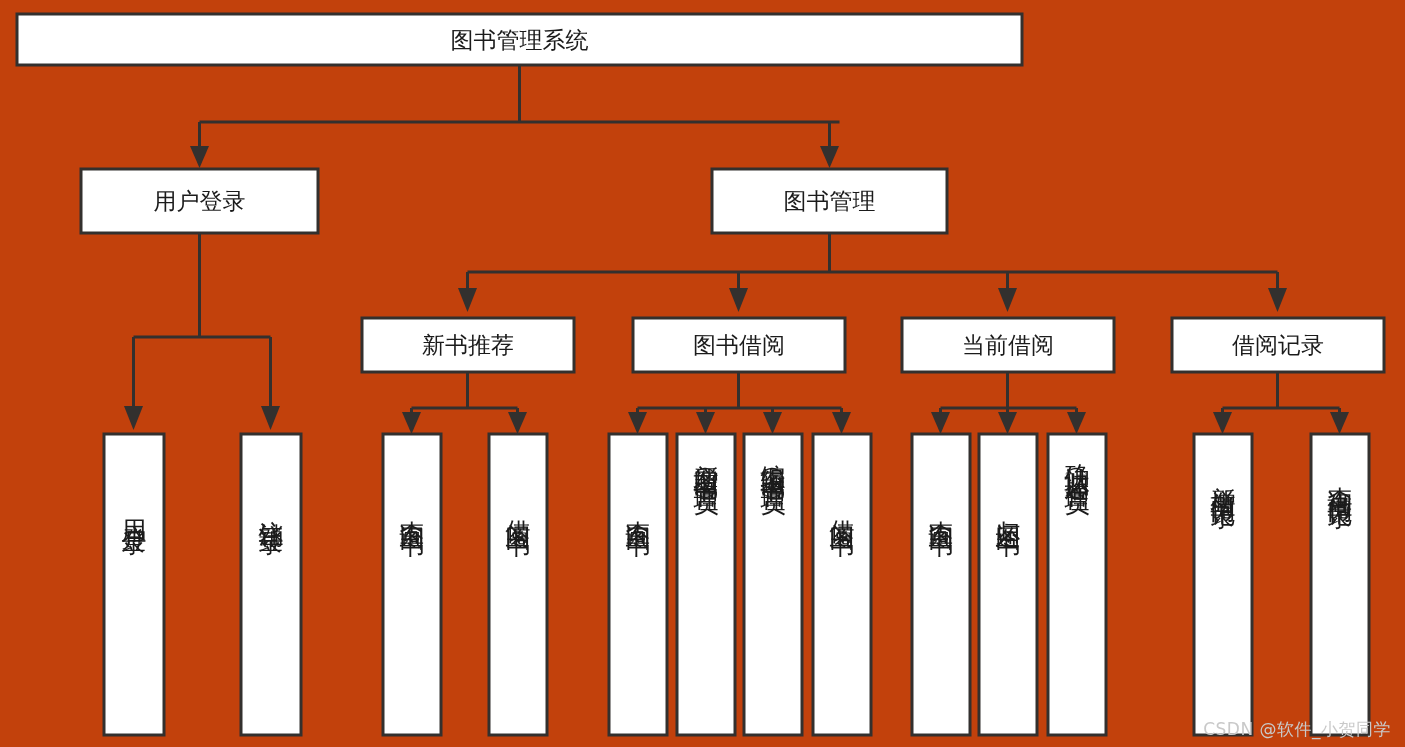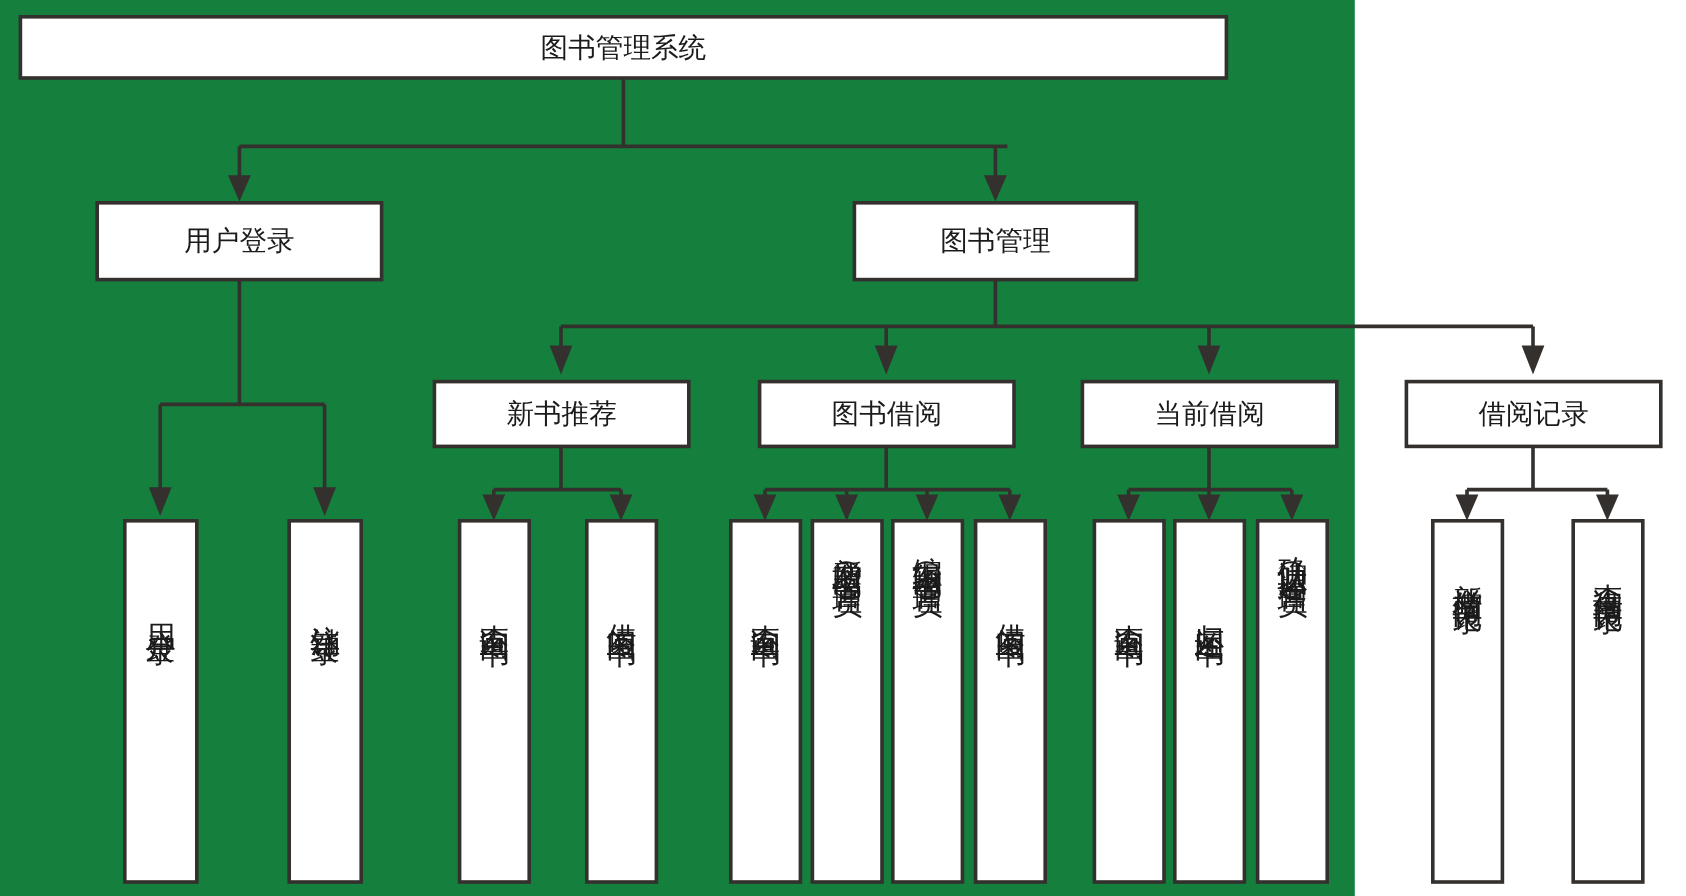--- a/index.html
+++ b/index.html
@@ -8,23 +8,23 @@
     background: #ffffff;
   }
   body {
     width: 1405px;
     height: 747px;
     font-family: "DejaVu Sans", "Liberation Sans", sans-serif;
     overflow: hidden;
   }
   #diagram-root {
     position: relative;
-    width: 1129px;
+    width: 1405px;
     height: 747px;
-    background: #15803d;
+    background: #c2410c;
   }
   svg#tree-svg {
     position: absolute;
     left: 0;
     top: 0;
     width: 1405px;
     height: 747px;
     display: block;
   }
   .node-box {
@@ -247,14 +247,15 @@
   </div>
 
   <div class="node-label-v-wrap" style="left:1194px; top:466px; width:58px; height:269px;">
     <span class="node-label-v">新增借阅记录</span>
   </div>
 
   <div class="node-label-v-wrap" style="left:1311px; top:466px; width:58px; height:269px;">
     <span class="node-label-v">查询借阅记录</span>
   </div>
 
+  <div id="watermark">CSDN @软件_小贺同学</div>
 
 </div>
 
 </body></html>

